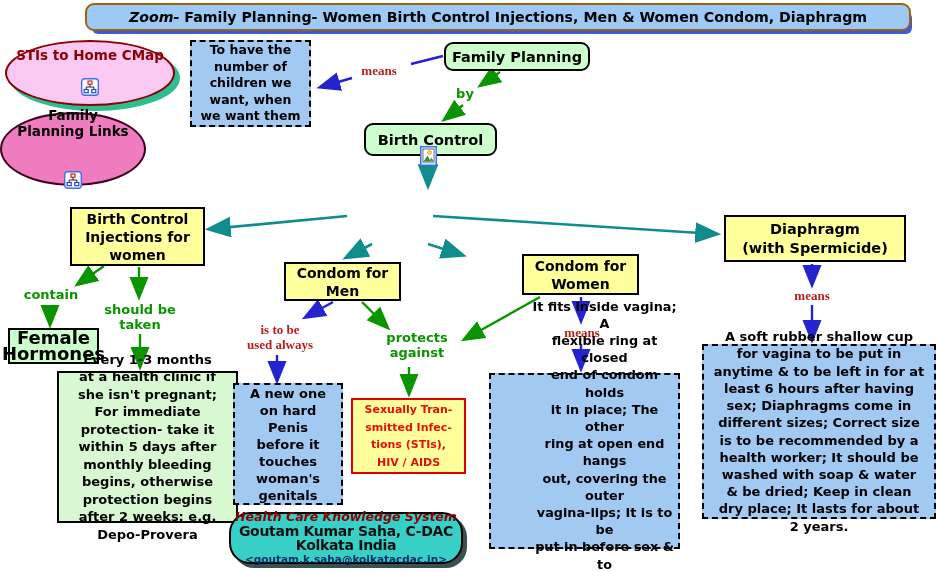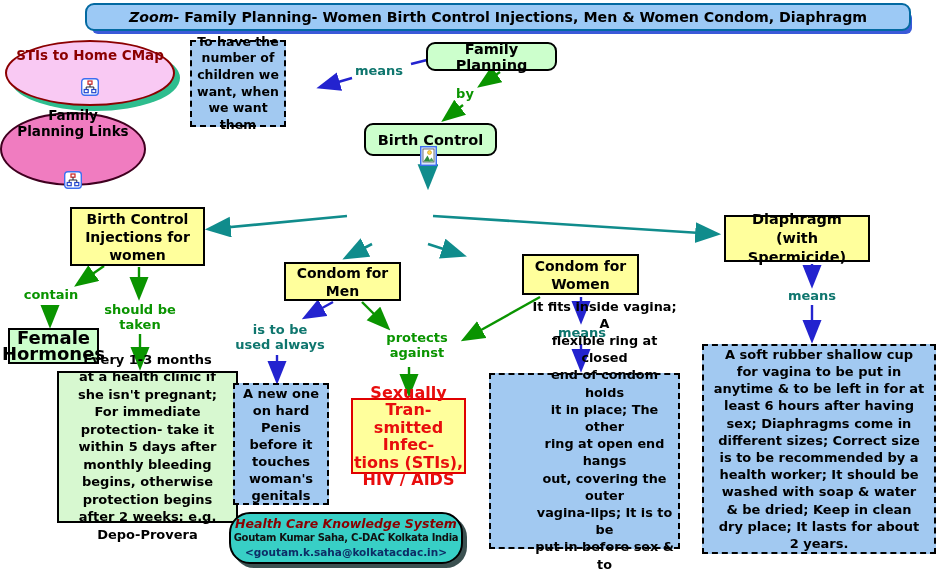--- a/index.html
+++ b/index.html
@@ -7,36 +7,36 @@
           font-family:"DejaVu Sans","Liberation Sans",sans-serif;font-weight:bold;color:#000;}
   .abs{position:absolute;box-sizing:border-box;}
   .ctr{display:flex;align-items:center;justify-content:center;text-align:center;white-space:pre-line;}
   .node{border:2px solid #000;}
   .yellow{background:#ffff9c;}
   .green{background:#ccffcc;}
   .rounded{border-radius:9px;}
   .dashed{border:2px dashed #000;background:#a2c9f1;}
   .detailgreen{border:2px solid #000;background:#d7f8d0;}
   .lbl{position:absolute;text-align:center;white-space:pre-line;line-height:15px;font-size:13px;}
-  .blue{color:#0f766e;}
+  .blue{color:#b91c1c;font-family:Liberation Serif, serif;}
   .grn{color:#0a9400;}
   .dred{color:#9b1111;}
-  .titlebar{left:85px;top:3px;width:826px;height:28px;background:#9cc9f5;border:2px solid #0369a1;
+  .titlebar{left:85px;top:3px;width:826px;height:28px;background:#9cc9f5;border:2px solid #a16207;
             border-radius:9px;font-size:14.2px;box-shadow:4px 6px 0 -3px #3a5ad9;}
   .titlebar .ital{font-style:italic;}
   .oval1{left:5px;top:40px;width:170px;height:66px;background:#f9c9f3;border:2px solid #8b0000;
          border-radius:50%;color:#8b0000;font-size:13.5px;flex-direction:column;line-height:15px;
          box-shadow:5px 5px 0 #2ebd8e;}
   .oval2{left:0px;top:112px;width:146px;height:74px;background:#f07cc0;border:2px solid #400020;
          border-radius:50%;color:#000;font-size:13.5px;flex-direction:column;line-height:16px;gap:16px;}
   .overlay{position:absolute;left:0;top:0;pointer-events:none;}
   .credit{left:229px;top:512px;width:234px;height:52px;background:#38cfc6;border:2px solid #000;
           border-radius:21px;box-shadow:4px 4px 0 rgba(25,50,50,0.85);flex-direction:column;line-height:14px;}
   .credit .t{color:#8b0000;font-style:italic;font-size:12.5px;}
-  .credit .a{color:#111;font-size:10px;letter-spacing:-0.3px;}
+  .credit .a{color:#111;font-size:14px;letter-spacing:-0.3px;}
   .credit .e{color:#0d2d66;font-size:10.5px;}
   .sti{border:2px solid #e00000;color:#e80d0d;}
 </style>
 </head>
 <body>
 
 <div class="canvas">
 
   <svg class="overlay" width="939" height="572" viewBox="0 0 939 572">
     <defs>
@@ -104,27 +104,27 @@
       <svg width="18" height="18" viewBox="0 0 18 18">
         <rect x="0.7" y="0.7" width="16.6" height="16.6" rx="3" fill="#fff" stroke="#3d6ef0" stroke-width="1.4"></rect>
         <rect x="7" y="3" width="4" height="3.2" fill="#fff" stroke="#cc2222" stroke-width="1.2"></rect>
         <path d="M9 6.2 V9 M5.2 9 H12.8 M5.2 9 V11.5 M12.8 9 V11.5" stroke="#223" stroke-width="1" fill="none"></path>
         <rect x="3.2" y="11.5" width="4" height="3.2" fill="#fff" stroke="#2244cc" stroke-width="1.2"></rect>
         <rect x="10.8" y="11.5" width="4" height="3.2" fill="#fff" stroke="#2244cc" stroke-width="1.2"></rect>
       </svg>
     </span>
   </div>
 
-  <div class="abs ctr dashed" style="left:190px;top:40px;width:96px;height:87px;font-size:12.5px;line-height:16.6px;">To have the
+  <div class="abs ctr dashed" style="left:190px;top:40px;width:121px;height:87px;font-size:12.5px;line-height:16.6px;">To have the
 number of
 children we
 want, when
 we want them</div>
 
-  <div class="abs ctr node green rounded" style="left:426px;top:42px;width:131px;height:29px;font-size:14.5px;">Family Planning</div>
+  <div class="abs ctr node green rounded" style="left:444px;top:42px;width:146px;height:29px;font-size:14.5px;">Family Planning</div>
 
   <div class="abs ctr node green rounded" style="left:364px;top:123px;width:133px;height:33px;font-size:14.5px;">Birth Control</div>
   <span class="abs" style="left:420px;top:146px;">
     <svg width="17" height="20" viewBox="0 0 17 20">
       <rect x="0.7" y="0.7" width="15.6" height="18.6" fill="#d8e6fa" stroke="#3d6ef0" stroke-width="1.4"></rect>
       <rect x="3" y="3" width="11" height="13" fill="#fff" stroke="#555" stroke-width="0.8"></rect>
       <circle cx="9.5" cy="6.5" r="2" fill="#ffd24a" stroke="#b8860b" stroke-width="0.5"></circle>
       <path d="M3.5 15.5 L7.5 9.5 L10.5 15.5 Z" fill="#2e8b3d"></path>
       <path d="M8.5 15.5 L11.5 11.5 L14 15.5 Z" fill="#49a35a"></path>
     </svg>
@@ -133,27 +133,27 @@
   <div class="abs ctr node yellow" style="left:70px;top:207px;width:135px;height:59px;font-size:14px;line-height:18px;">Birth Control
 Injections for
 women</div>
 
   <div class="abs ctr node yellow" style="left:284px;top:262px;width:117px;height:39px;font-size:14px;line-height:18px;">Condom for
 Men</div>
 
   <div class="abs ctr node yellow" style="left:522px;top:254px;width:117px;height:41px;font-size:14px;line-height:18px;">Condom for
 Women</div>
 
-  <div class="abs ctr node yellow" style="left:724px;top:215px;width:146px;height:47px;font-size:14.5px;line-height:19px;">Diaphragm
+  <div class="abs ctr node yellow" style="left:724px;top:215px;width:182px;height:47px;font-size:14.5px;line-height:19px;">Diaphragm
 (with Spermicide)</div>
 
   <div class="abs ctr node green" style="left:8px;top:328px;width:91px;height:36px;font-size:18px;line-height:16px;">Female
 Hormones</div>
 
-  <div class="abs ctr node yellow sti" style="left:351px;top:398px;width:115px;height:76px;font-size:16px;line-height:17.5px;">Sexually Tran-
+  <div class="abs ctr node yellow sti" style="left:351px;top:398px;width:115px;height:76px;font-size:11px;line-height:17.5px;">Sexually Tran-
 smitted Infec-
 tions (STIs),
 HIV / AIDS</div>
 
   <div class="lbl blue" style="left:352px;top:63px;width:54px;">means</div>
   <div class="lbl grn" style="left:450px;top:86px;width:30px;">by</div>
   <div class="lbl grn" style="left:20px;top:287px;width:62px;">contain</div>
   <div class="lbl grn" style="left:98px;top:302px;width:84px;">should be
 taken</div>
   <div class="lbl blue" style="left:228px;top:322px;width:104px;">is to be
@@ -168,40 +168,40 @@
 she isn't pregnant;
 For immediate
 protection- take it
 within 5 days after
 monthly bleeding
 begins, otherwise
 protection begins
 after 2 weeks; e.g.
 Depo-Provera</div>
 
-  <div class="abs ctr dashed" style="left:233px;top:383px;width:96px;height:122px;font-size:13px;line-height:17px;">A new one
+  <div class="abs ctr dashed" style="left:233px;top:383px;width:110px;height:122px;font-size:13px;line-height:17px;">A new one
 on hard
 Penis
 before it
 touches
 woman's
 genitals</div>
 
   <div class="abs ctr dashed" style="left:489px;top:373px;width:191px;height:176px;font-size:12.8px;line-height:17.2px;padding-left:40px;">It fits inside vagina; A
 flexible ring at closed
 end of condom holds
 it in place; The other
 ring at open end hangs
 out, covering the outer
 vagina-lips; It is to be
 put in before sex &amp; to
 be taken out immedi-
 ately after sex</div>
 
-  <div class="abs ctr dashed" style="left:702px;top:344px;width:234px;height:210px;font-size:13px;line-height:17.2px;">A soft rubber shallow cup
+  <div class="abs ctr dashed" style="left:702px;top:344px;width:234px;height:175px;font-size:13px;line-height:17.2px;">A soft rubber shallow cup
 for vagina to be put in
 anytime &amp; to be left in for at
 least 6 hours after having
 sex; Diaphragms come in
 different sizes; Correct size
 is to be recommended by a
 health worker; It should be
 washed with soap &amp; water
 &amp; be dried; Keep in clean
 dry place; It lasts for about

